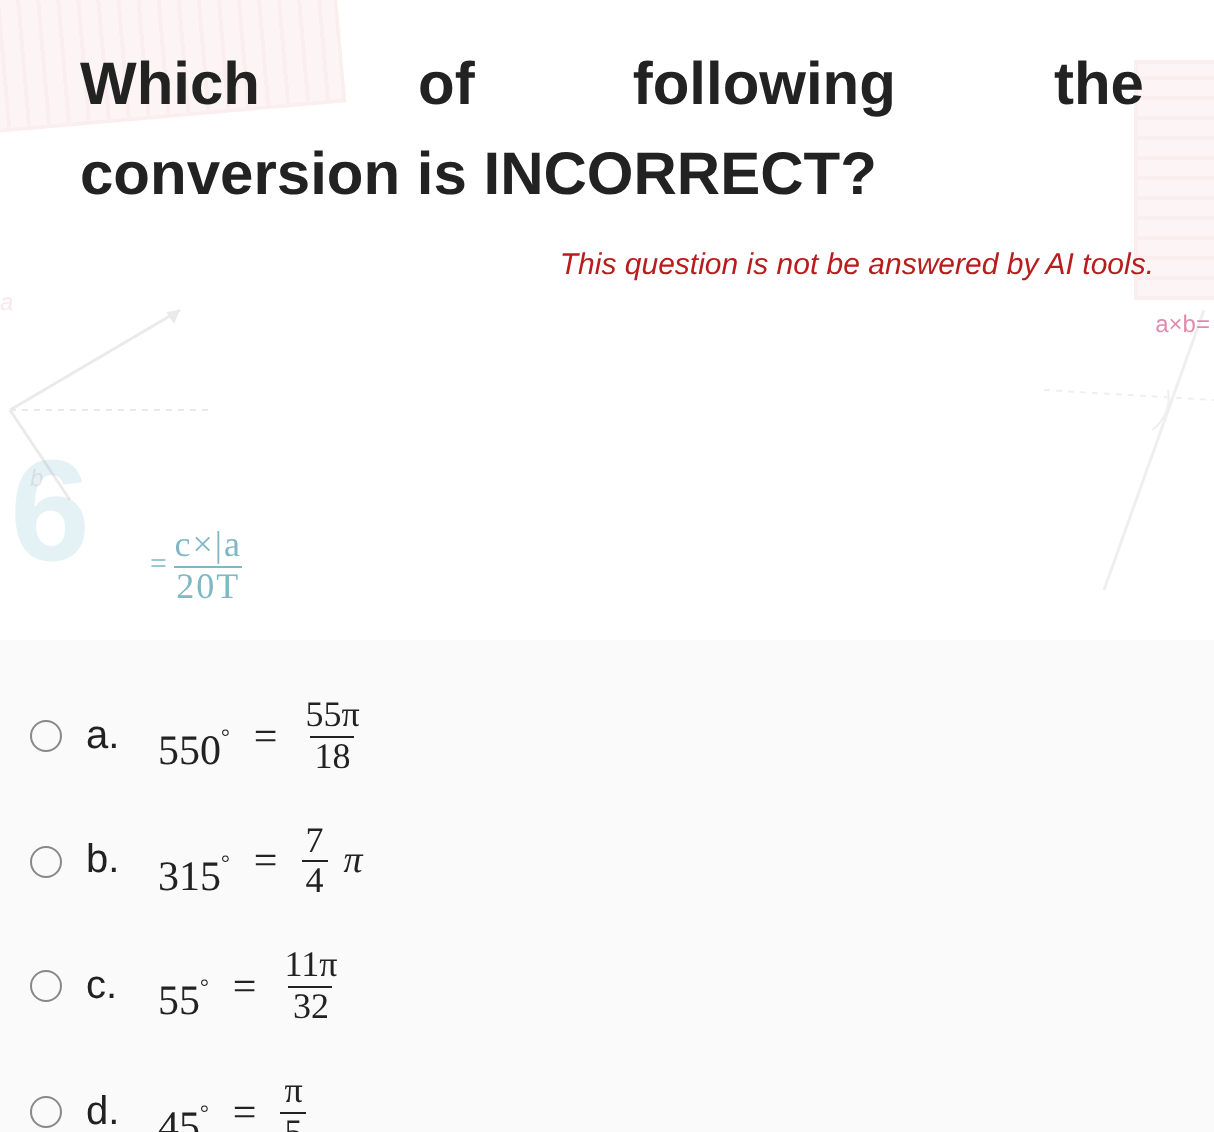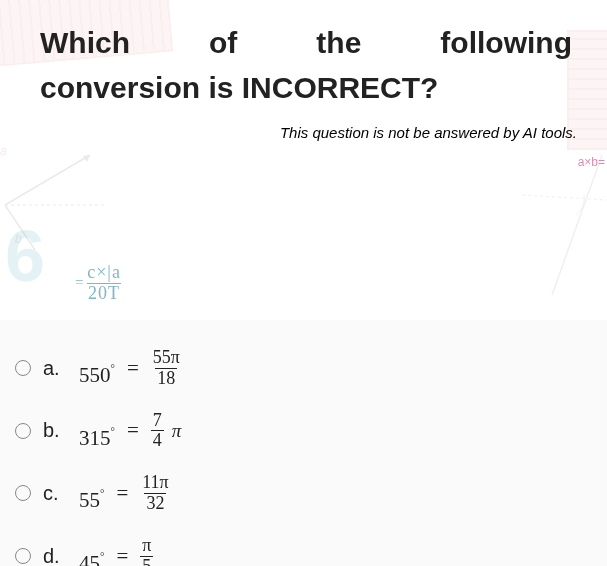--- a/index.html
+++ b/index.html
@@ -67,21 +67,21 @@
       text-align: justify;
       text-align-last: left;
     }
     .qline1 {
       display: flex;
       justify-content: space-between;
     }
     .note {
       font-style: italic;
       font-size: 15px;
-      color: #000000;
+      color: #b91c1c;
       text-align: right;
       margin-top: 14px;
       margin-right: -5px;
     }
     .formula-annot {
       position: absolute;
       top: 263px; left: 75px;
       font-size: 15px;
       color: #7fb8c4;
       font-family: 'Times New Roman', serif;
@@ -162,22 +162,22 @@
   <line x1="90" y1="10" x2="40" y2="150" stroke="#999" stroke-width="1.5"></line>
   <line x1="10" y1="50" x2="95" y2="55" stroke="#999" stroke-width="1" stroke-dasharray="3,3"></line>
   <path d="M 72 50 A 20 20 0 0 1 64 70" stroke="#999" fill="none" stroke-width="1"></path>
 </svg>
 
 <div class="question-area">
   <div class="question-text">
     <div class="qline1">
       <span>Which</span>
       <span>of</span>
+      <span>following</span>
       <span>the</span>
-      <span>following</span>
     </div>
     <div>conversion is INCORRECT?</div>
   </div>
   <div class="note">This question is not be answered by AI tools.</div>
 
   <div class="formula-annot">
     <span>=</span>
     <span class="frac">
       <span class="num">c×|a</span>
       <span class="den">20T</span>

